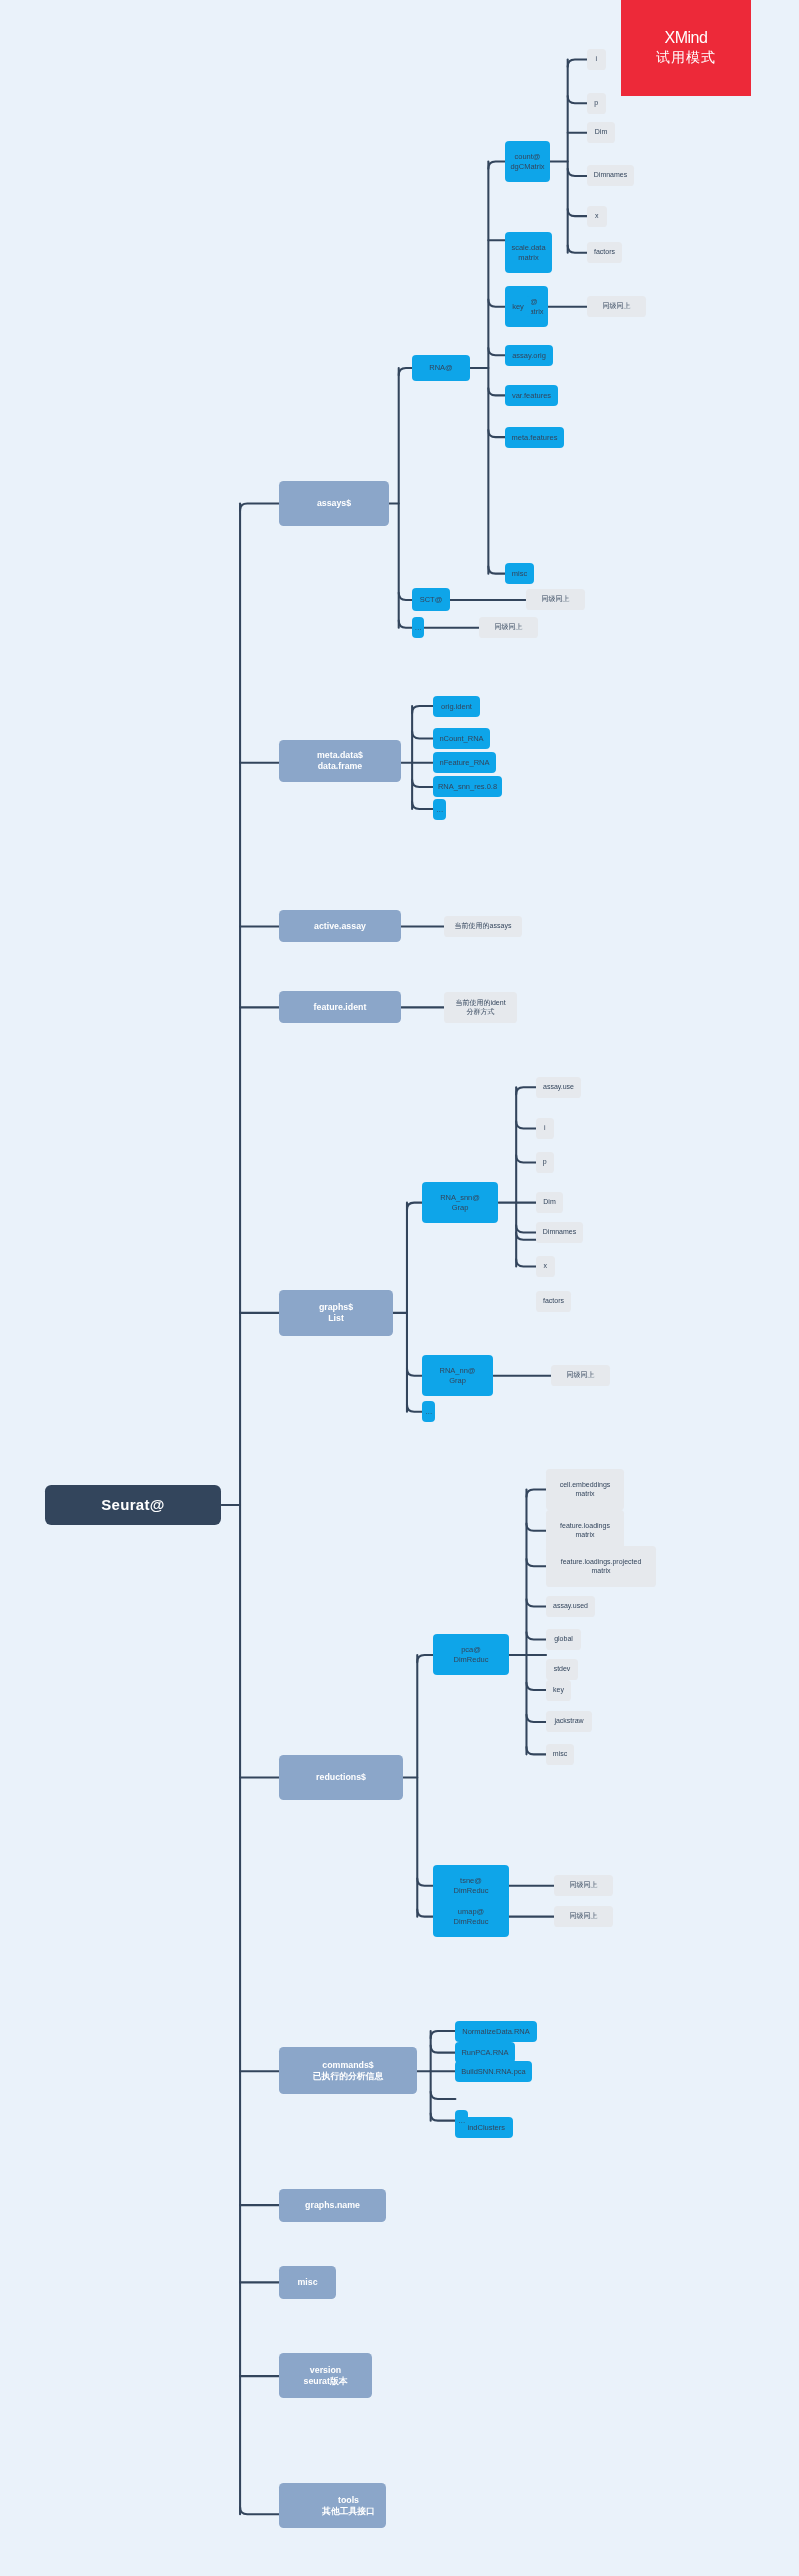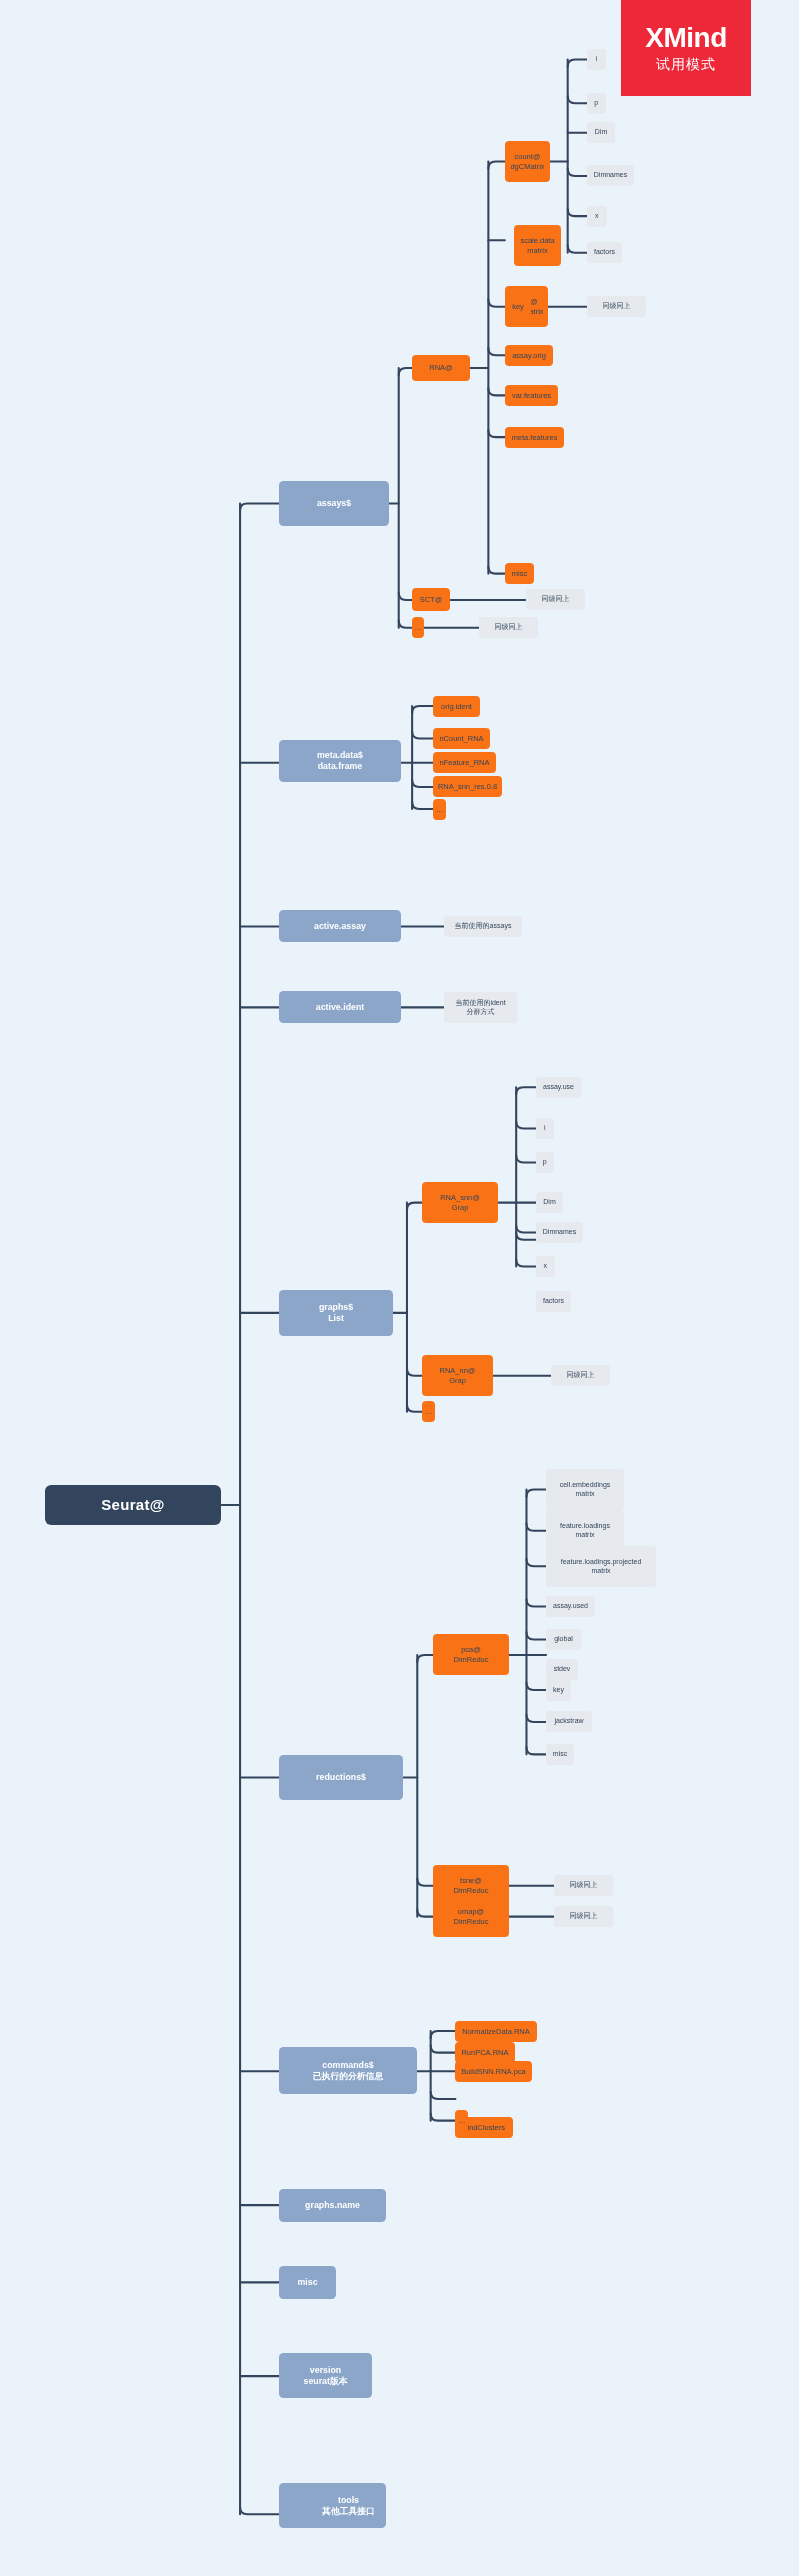--- a/index.html
+++ b/index.html
@@ -29,21 +29,21 @@
     letter-spacing:0.3px;
   }
   
   .n-l1{
     background:#8ba6c9;color:#ffffff;
     border-radius:4.6px;
     font-size:8.8px;font-weight:bold;
   }
   
   .n-l2{
-    background:#f97316;color:#33455c;
+    background:#0ea5e9;color:#33455c;
     border-radius:4.1px;
     font-size:7.5px;font-weight:normal;
   }
   .n-l3{
     background:#e6e9ed;color:#33455c;
     border-radius:3.6px;
     font-size:7px;font-weight:normal;
   }
   .n-note{
     background:#e6e9ed;color:#33455c;
@@ -51,21 +51,21 @@
     font-size:7px;font-weight:normal;
   }
 
   
   #xmind{
     position:absolute;left:621px;top:0px;width:130px;height:96px;
     background:#ed2939;color:#fff;
     display:flex;flex-direction:column;align-items:center;justify-content:center;
     gap:2.1px;
   }
-  #xmind .wm-title{font-size:28px;font-weight:bold;letter-spacing:-0.5px;}
+  #xmind .wm-title{font-size:16px;font-weight:normal;letter-spacing:-0.5px;}
   #xmind .wm-sub{font-size:14px;font-weight:normal;letter-spacing:1px;}
 </style>
 </head>
 <body>
 
 <div id="canvas">
 
   <svg class="links" viewBox="0 0 1551 5079">
     <g fill="none" stroke="#33455c" stroke-width="4" stroke-linecap="round">
 
@@ -179,21 +179,21 @@
 
   <div class="node n-root" style="left:45px;top:1485px;width:176px;height:40px;">Seurat@</div>
 
   <div class="node n-l1" style="left:279px;top:481px;width:110px;height:45px;">assays$</div>
 
   <div class="node n-l1" style="left:279px;top:740px;width:122px;height:42px;">meta.data$
 data.frame</div>
 
   <div class="node n-l1" style="left:279px;top:910px;width:122px;height:32px;">active.assay</div>
 
-  <div class="node n-l1" style="left:279px;top:991px;width:122px;height:32px;">active.ident</div>
+  <div class="node n-l1" style="left:279px;top:991px;width:122px;height:32px;">feature.ident</div>
 
   <div class="node n-l1" style="left:279px;top:1290px;width:114px;height:46px;">graphs$
 List</div>
 
   <div class="node n-l1" style="left:279px;top:1755px;width:124px;height:45px;">reductions$</div>
 
   <div class="node n-l1" style="left:279px;top:2047px;width:138px;height:47px;">commands$
 已执行的分析信息</div>
 
   <div class="node n-l1" style="left:279px;top:2189px;width:107px;height:33px;">graphs.name</div>
@@ -214,21 +214,21 @@
   <div class="node n-l2" style="left:412px;top:617px;width:12.4px;height:20.6px;">…</div>
   <div class="node n-note" style="left:479px;top:617px;width:59px;height:20.6px;">同级同上</div>
 
   <div class="node n-l2" style="left:505px;top:141px;width:45px;height:41px;">count@
 dgCMatrix</div>
 
   <div class="node n-l2" style="left:505px;top:286px;width:43px;height:41px;">data@
 dgCMatrix</div>
   <div class="node n-note" style="left:587px;top:296px;width:59px;height:20.6px;">同级同上</div>
 
-  <div class="node n-l2" style="left:505px;top:225px;width:47px;height:41px;margin-left:9px;">scale.data
+  <div class="node n-l2" style="left:505px;top:232px;width:47px;height:41px;">scale.data
 matrix</div>
 
   <div class="node n-l2" style="left:505px;top:296px;width:26px;height:20.6px;">key</div>
 
   <div class="node n-l2" style="left:505px;top:345px;width:48px;height:20.6px;">assay.orig</div>
 
   <div class="node n-l2" style="left:505px;top:385px;width:53px;height:20.6px;">var.features</div>
 
   <div class="node n-l2" style="left:505px;top:427px;width:59px;height:20.6px;">meta.features</div>
 

